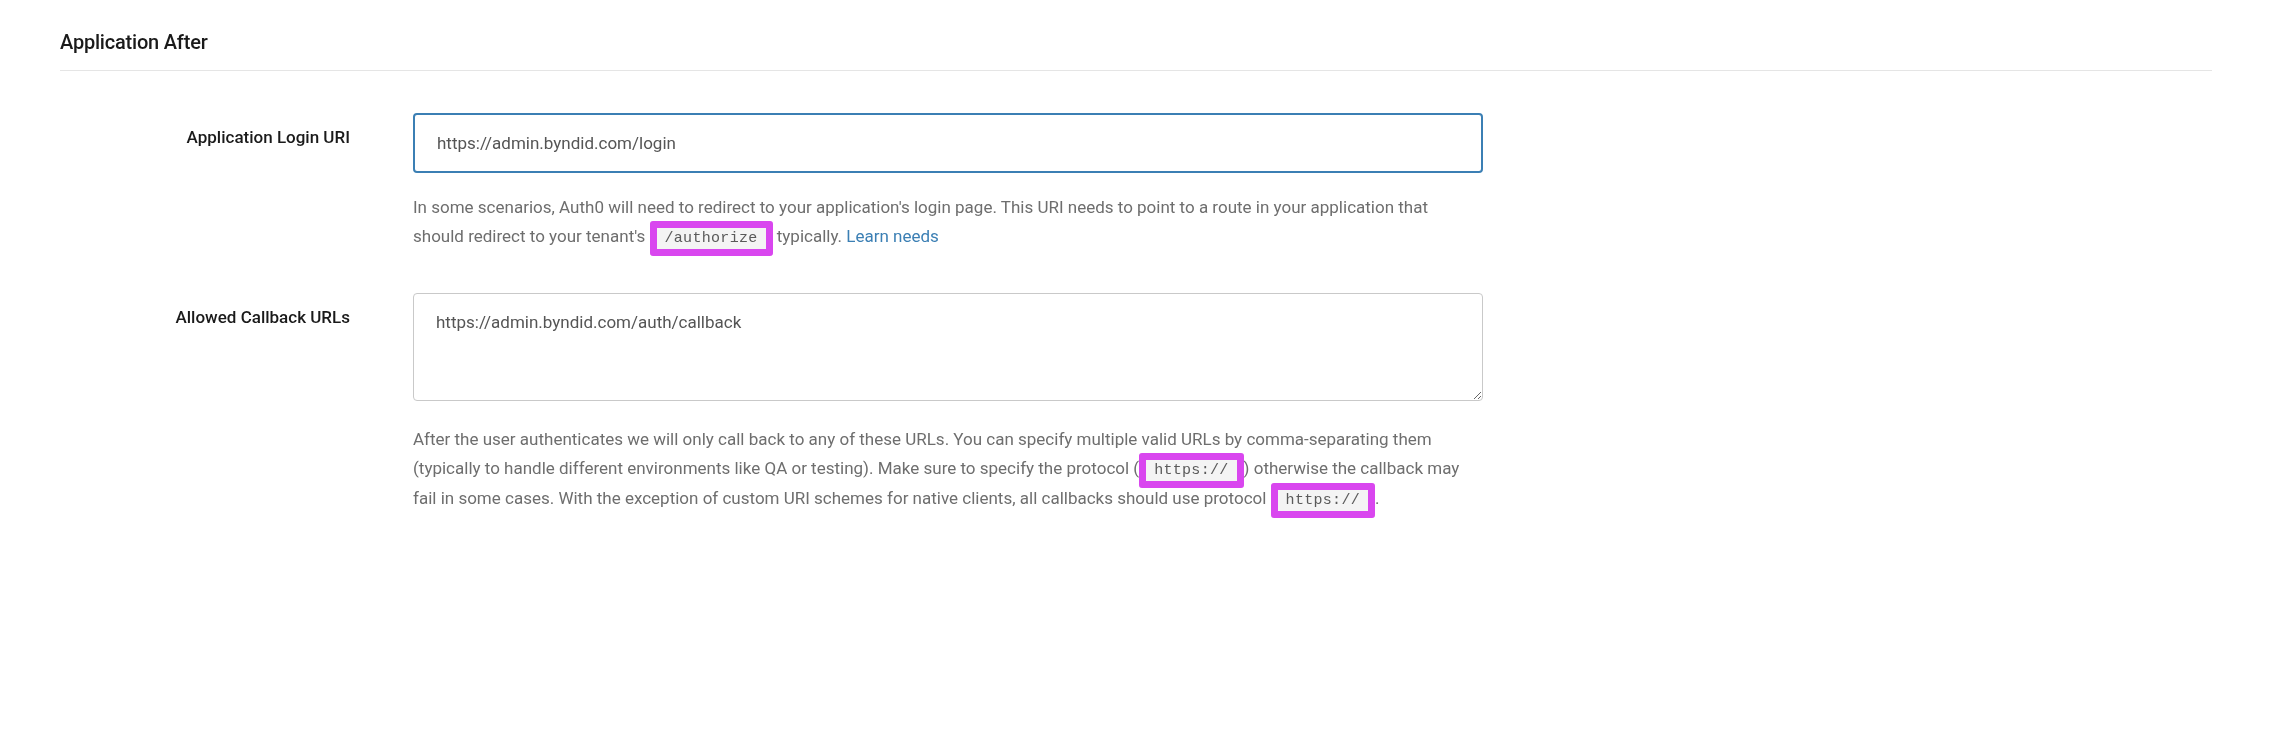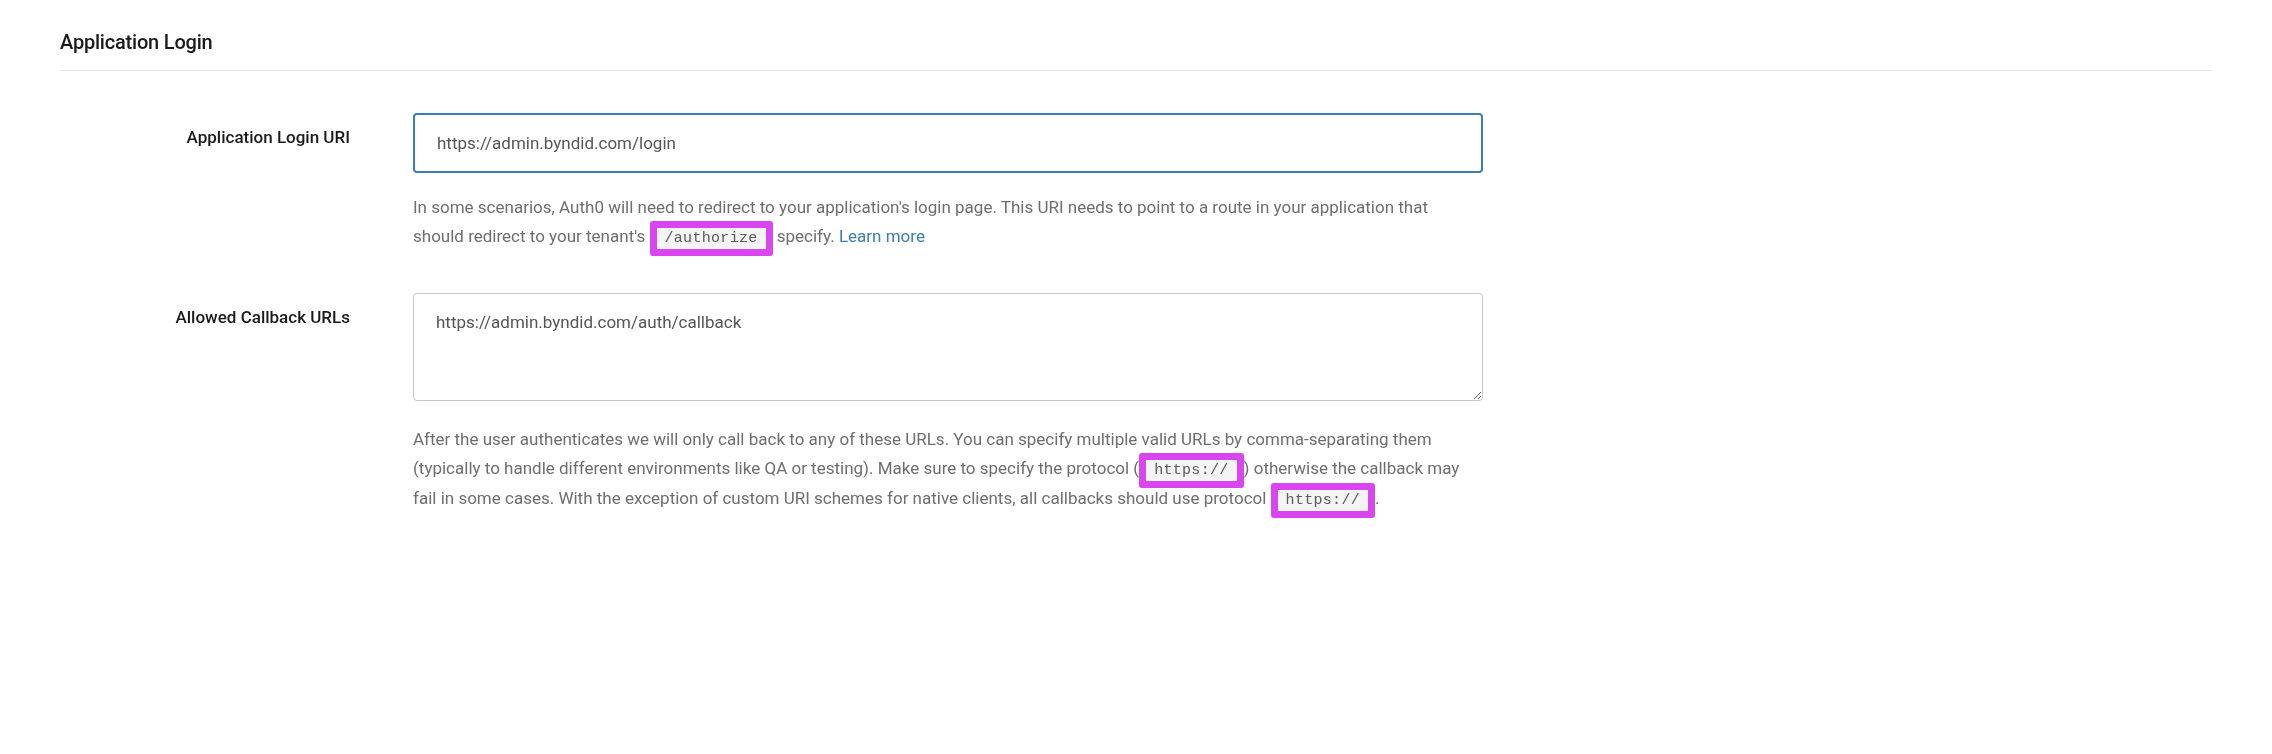--- a/index.html
+++ b/index.html
@@ -101,30 +101,30 @@
     
     .learn-more {
       color: #3b7fb4;
       text-decoration: none;
       cursor: pointer;
     }
   </style>
 </head>
 <body>
 
-<h2 class="section-title">Application Login</h2>
+<h2 class="section-title">Application After</h2>
 
 <div class="form-row">
   <div class="label-col">
     <label class="field-label">Application Login URI</label>
   </div>
   <div class="input-col">
     <input type="text" class="text-input focused" value="https://admin.byndid.com/login" style="">
     <p class="help-text">
-      <span>In some scenarios, Auth0 will need to redirect to your application's login page. This URI needs to point to a route in your application that should redirect to your tenant's </span><code class="inline-code">/authorize</code><span> specify. </span><a class="learn-more">Learn more</a>
+      <span>In some scenarios, Auth0 will need to redirect to your application's login page. This URI needs to point to a route in your application that should redirect to your tenant's </span><code class="inline-code">/authorize</code><span> typically. </span><a class="learn-more">Learn needs</a>
     </p>
   </div>
 </div>
 
 <div class="form-row">
   <div class="label-col">
     <label class="field-label">Allowed Callback URLs</label>
   </div>
   <div class="input-col">
     <textarea class="textarea-input" style="">https://admin.byndid.com/auth/callback</textarea>

